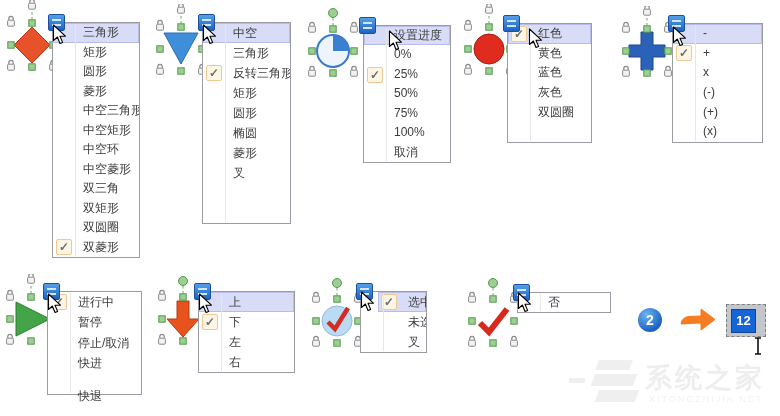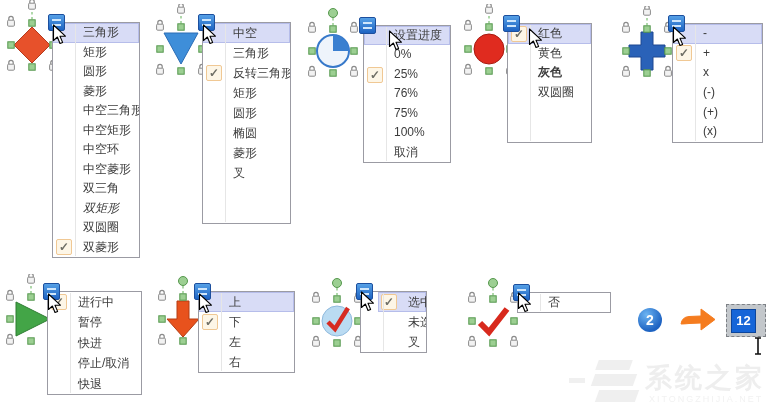--- a/index.html
+++ b/index.html
@@ -101,21 +101,21 @@
     <div class="menu" style="left: 52px; top: 22px; width: 88px; height: 236px;">
       <div class="menu-item hl" style="height: 19.5px; line-height: 19.5px;">三角形</div>
       <div class="menu-item" style="height: 19.5px; line-height: 19.5px;">矩形</div>
       <div class="menu-item" style="height: 19.5px; line-height: 19.5px;">圆形</div>
       <div class="menu-item" style="height: 19.5px; line-height: 19.5px;">菱形</div>
       <div class="menu-item" style="height: 19.5px; line-height: 19.5px;">中空三角形</div>
       <div class="menu-item" style="height: 19.5px; line-height: 19.5px;">中空矩形</div>
       <div class="menu-item" style="height: 19.5px; line-height: 19.5px;">中空环</div>
       <div class="menu-item" style="height: 19.5px; line-height: 19.5px;">中空菱形</div>
       <div class="menu-item" style="height: 19.5px; line-height: 19.5px;">双三角</div>
-      <div class="menu-item" style="height: 19.5px; line-height: 19.5px; font-style: italic;">双矩形</div>
+      <div class="menu-item" style="height: 19.5px; line-height: 19.5px;">双矩形</div>
       <div class="menu-item" style="height: 19.5px; line-height: 19.5px;">双圆圈</div>
       <div class="menu-item" style="height: 19.5px; line-height: 19.5px;">双菱形<span class="check-box">✓</span></div>
       <div class="gutter-line"></div>
     </div>
     <svg class="cursor" width="15" height="21" viewBox="0 0 15 21" style="left: 52px; top: 24px;">
       <path d="M1.5,1 L1.5,16.5 L5.4,13 L8,19.5 L10.6,18.4 L8,12.2 L13.4,12.2 Z" fill="#fff" stroke="#000" stroke-width="1.1" stroke-linejoin="round"></path>
     </svg>
     <svg class="shape-svg" width="54" height="74" viewBox="0 0 54 74" style="left: 154px; top: 4px;">
       <path d="M24.8,3.2 v-1.6 a2.2,2.2 0 0 1 4.4,0 v1.6" fill="none" stroke="#8a8a8a" stroke-width="1.2"></path>
       <rect x="23.6" y="3.2" width="6.8" height="6" rx="1" fill="#f2f2f2" stroke="#8a8a8a"></rect>
@@ -171,21 +171,21 @@
       <rect x="23.8" y="63.8" width="6.4" height="6.4" fill="#9ccf92" stroke="#55984d"></rect>
     </svg>
     <div class="float-btn" style="left: 359px; top: 17px;">
       <div class="bar b1"></div>
       <div class="bar b2"></div>
     </div>
     <div class="menu" style="left: 363px; top: 25px; width: 88px; height: 138px;">
       <div class="menu-item hl" style="height: 19.4286px; line-height: 19.4286px;">设置进度</div>
       <div class="menu-item" style="height: 19.4286px; line-height: 19.4286px;">0%</div>
       <div class="menu-item" style="height: 19.4286px; line-height: 19.4286px;">25%<span class="check-box">✓</span></div>
-      <div class="menu-item" style="height: 19.4286px; line-height: 19.4286px;">76%</div>
+      <div class="menu-item" style="height: 19.4286px; line-height: 19.4286px;">50%</div>
       <div class="menu-item" style="height: 19.4286px; line-height: 19.4286px;">75%</div>
       <div class="menu-item" style="height: 19.4286px; line-height: 19.4286px;">100%</div>
       <div class="menu-item" style="height: 19.4286px; line-height: 19.4286px;">取消</div>
       <div class="gutter-line"></div>
     </div>
     <svg class="cursor" width="15" height="21" viewBox="0 0 15 21" style="left: 388px; top: 30px;">
       <path d="M1.5,1 L1.5,16.5 L5.4,13 L8,19.5 L10.6,18.4 L8,12.2 L13.4,12.2 Z" fill="#fff" stroke="#000" stroke-width="1.1" stroke-linejoin="round"></path>
     </svg>
     <svg class="shape-svg" width="54" height="74" viewBox="0 0 54 74" style="left: 462px; top: 4px;">
       <path d="M24.8,3.2 v-1.6 a2.2,2.2 0 0 1 4.4,0 v1.6" fill="none" stroke="#8a8a8a" stroke-width="1.2"></path>
@@ -205,21 +205,22 @@
       <rect x="44.8" y="41.8" width="6.4" height="6.4" fill="#9ccf92" stroke="#55984d"></rect>
       <rect x="23.8" y="63.8" width="6.4" height="6.4" fill="#9ccf92" stroke="#55984d"></rect>
     </svg>
     <div class="float-btn" style="left: 503px; top: 15px;">
       <div class="bar b1"></div>
       <div class="bar b2"></div>
     </div>
     <div class="menu" style="left: 507px; top: 23px; width: 85px; height: 120px;">
       <div class="menu-item hl" style="height: 19.6667px; line-height: 19.6667px;">红色<span class="check-box">✓</span></div>
       <div class="menu-item" style="height: 19.6667px; line-height: 19.6667px;">黄色</div>
-      <div class="menu-item" style="height: 19.6667px; line-height: 19.6667px; font-weight: bold;">灰色</div>
+      <div class="menu-item" style="height: 19.6667px; line-height: 19.6667px;">蓝色</div>
+      <div class="menu-item" style="height: 19.6667px; line-height: 19.6667px;">灰色</div>
       <div class="menu-item" style="height: 19.6667px; line-height: 19.6667px;">双圆圈</div>
       <div class="gutter-line"></div>
     </div>
     <svg class="cursor" width="15" height="21" viewBox="0 0 15 21" style="left: 528px; top: 28px;">
       <path d="M1.5,1 L1.5,16.5 L5.4,13 L8,19.5 L10.6,18.4 L8,12.2 L13.4,12.2 Z" fill="#fff" stroke="#000" stroke-width="1.1" stroke-linejoin="round"></path>
     </svg>
     <svg class="shape-svg" width="54" height="74" viewBox="0 0 54 74" style="left: 620px; top: 6px;">
       <path d="M24.8,3.2 v-1.6 a2.2,2.2 0 0 1 4.4,0 v1.6" fill="none" stroke="#8a8a8a" stroke-width="1.2"></path>
       <rect x="23.6" y="3.2" width="6.8" height="6" rx="1" fill="#f2f2f2" stroke="#8a8a8a"></rect>
       <line class="dash-line" x1="27" y1="12" x2="27" y2="21"></line>
@@ -271,23 +272,23 @@
       <rect x="44.8" y="41.8" width="6.4" height="6.4" fill="#9ccf92" stroke="#55984d"></rect>
       <rect x="23.8" y="63.8" width="6.4" height="6.4" fill="#9ccf92" stroke="#55984d"></rect>
     </svg>
     <div class="float-btn" style="left: 43px; top: 283px;">
       <div class="bar b1"></div>
       <div class="bar b2"></div>
     </div>
     <div class="menu" style="left: 47px; top: 291px; width: 95px; height: 104px;">
       <div class="menu-item" style="height: 20.4px; line-height: 20.4px;">进行中<span class="check-box">✓</span></div>
       <div class="menu-item" style="height: 20.4px; line-height: 20.4px;">暂停</div>
+      <div class="menu-item" style="height: 20.4px; line-height: 20.4px;">停止/取消</div>
       <div class="menu-item" style="height: 20.4px; line-height: 20.4px;">快进</div>
-      <div class="menu-item" style="height: 20.4px; line-height: 20.4px;">停止/取消</div>
-      <div class="menu-item" style="height: 20.4px; line-height: 20.4px;">快退</div>
+      <div class="menu-item" style="height: 20.4px; line-height: 20.4px; margin-top: 12px;">快退</div>
       <div class="gutter-line"></div>
     </div>
     <svg class="cursor" width="15" height="21" viewBox="0 0 15 21" style="left: 47px; top: 293px;">
       <path d="M1.5,1 L1.5,16.5 L5.4,13 L8,19.5 L10.6,18.4 L8,12.2 L13.4,12.2 Z" fill="#fff" stroke="#000" stroke-width="1.1" stroke-linejoin="round"></path>
     </svg>
     <svg class="shape-svg" width="54" height="74" viewBox="0 0 54 74" style="left: 156px; top: 274px;">
       <circle cx="27" cy="7" r="4.5" fill="#9ccf92" stroke="#55984d"></circle>
       <line class="dash-line" x1="27" y1="12" x2="27" y2="21"></line>
       <path d="M21,27 h12 v18 h10 L27,63 L11,45 h10 Z" fill="#e8521d" stroke="#b53c12"></path>
       <path d="M3.8,20.2 v-1.6 a2.2,2.2 0 0 1 4.4,0 v1.6" fill="none" stroke="#8a8a8a" stroke-width="1.2"></path>

